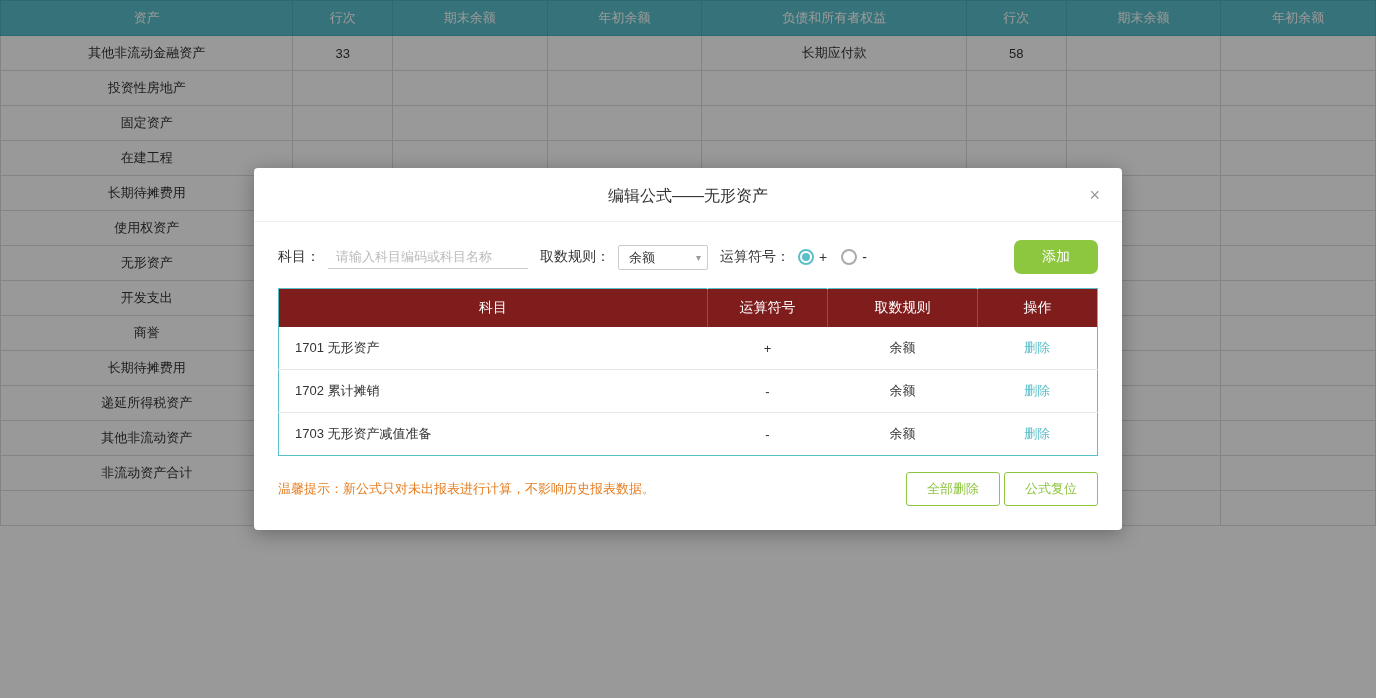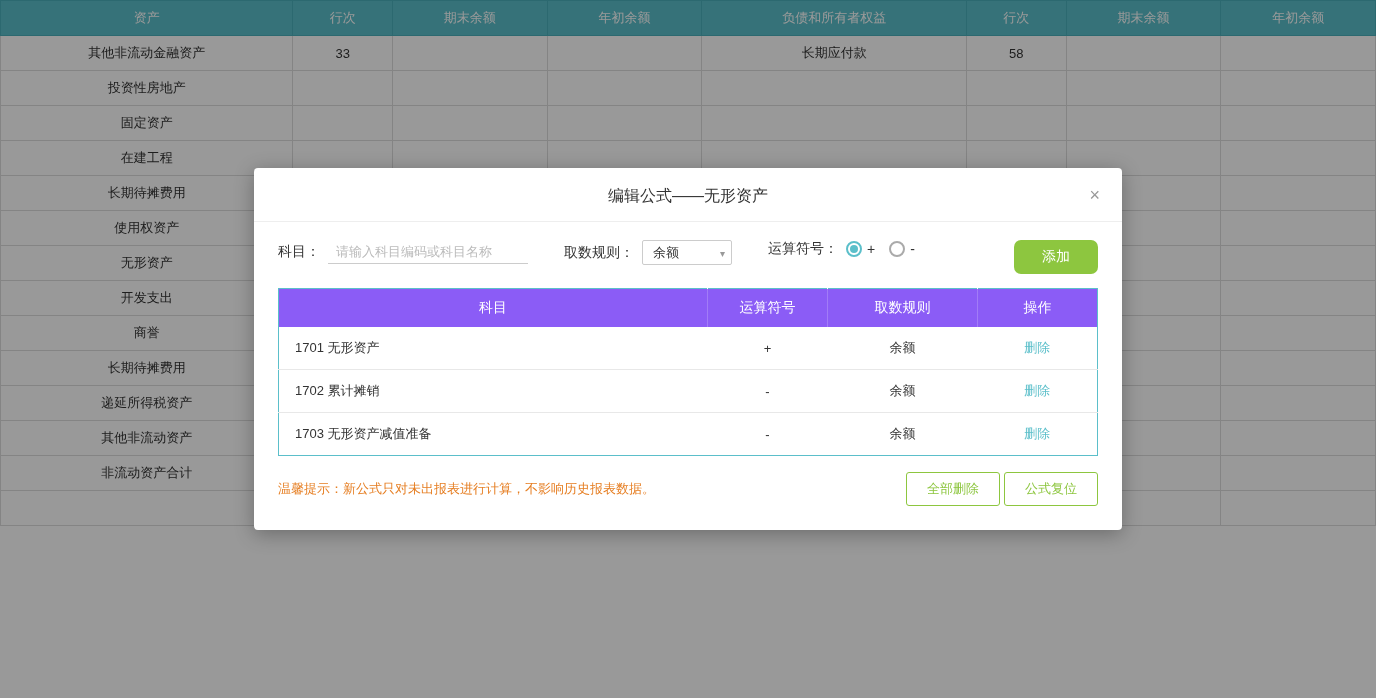--- a/index.html
+++ b/index.html
@@ -88,23 +88,23 @@
       font-size: 18px;
       line-height: 1;
       background: none;
       border: none;
       padding: 4px 6px;
     }
 
     
     .form-row {
       display: flex;
-      align-items: flex-start;
+      align-items: center;
       padding: 18px 24px 14px;
-      gap: 36px;
+      gap: 12px;
     }
 
     .form-item {
       display: flex;
       align-items: center;
       gap: 8px;
     }
 
     .form-label {
       color: #333;
@@ -217,21 +217,21 @@
       padding: 0 24px;
     }
 
     .data-table {
       width: 100%;
       border-collapse: collapse;
       border: 1px solid #5bbfca;
     }
 
     .data-table thead tr {
-      background: #8b5cf6;
+      background: #7f1d1d;
     }
 
     .data-table thead th {
       color: #fff;
       padding: 10px 16px;
       text-align: center;
       font-weight: normal;
       font-size: 14px;
       border-right: 1px solid rgba(255,255,255,0.2);
     }

